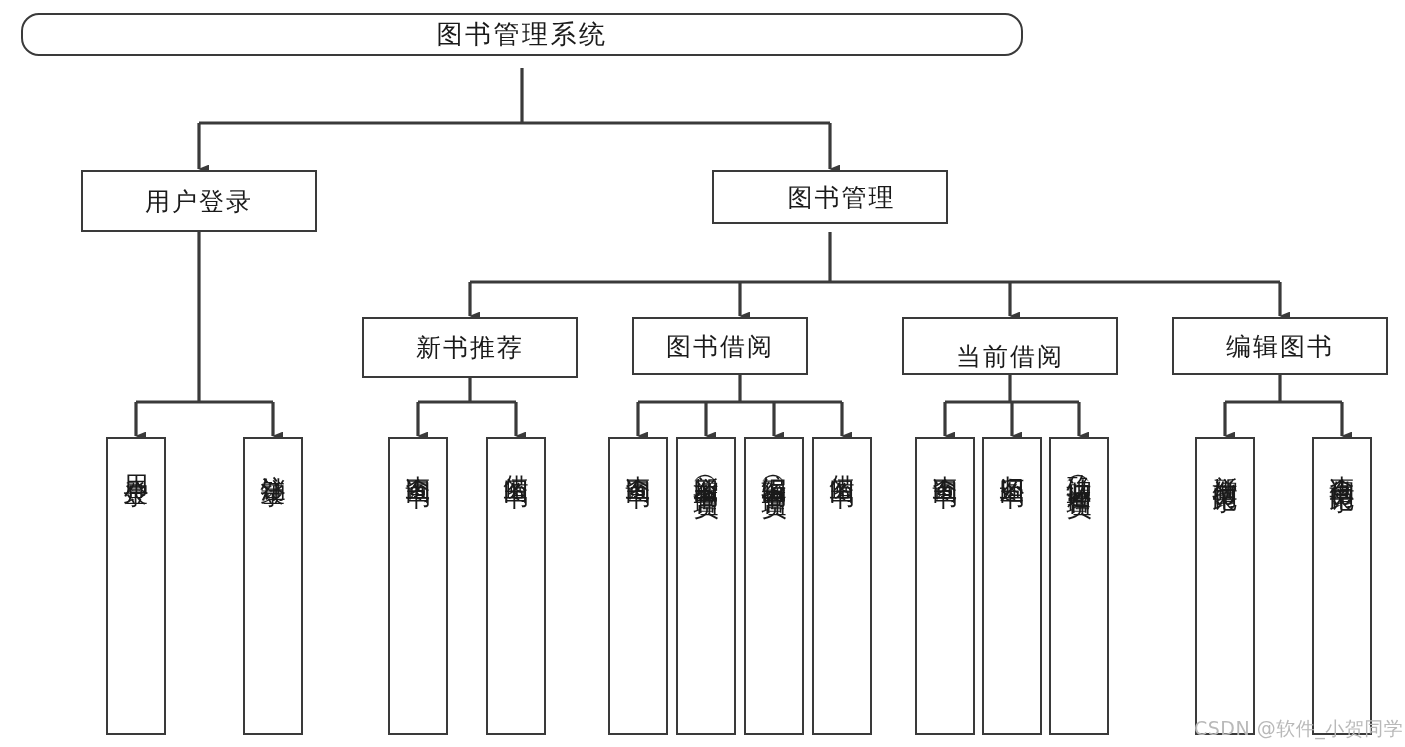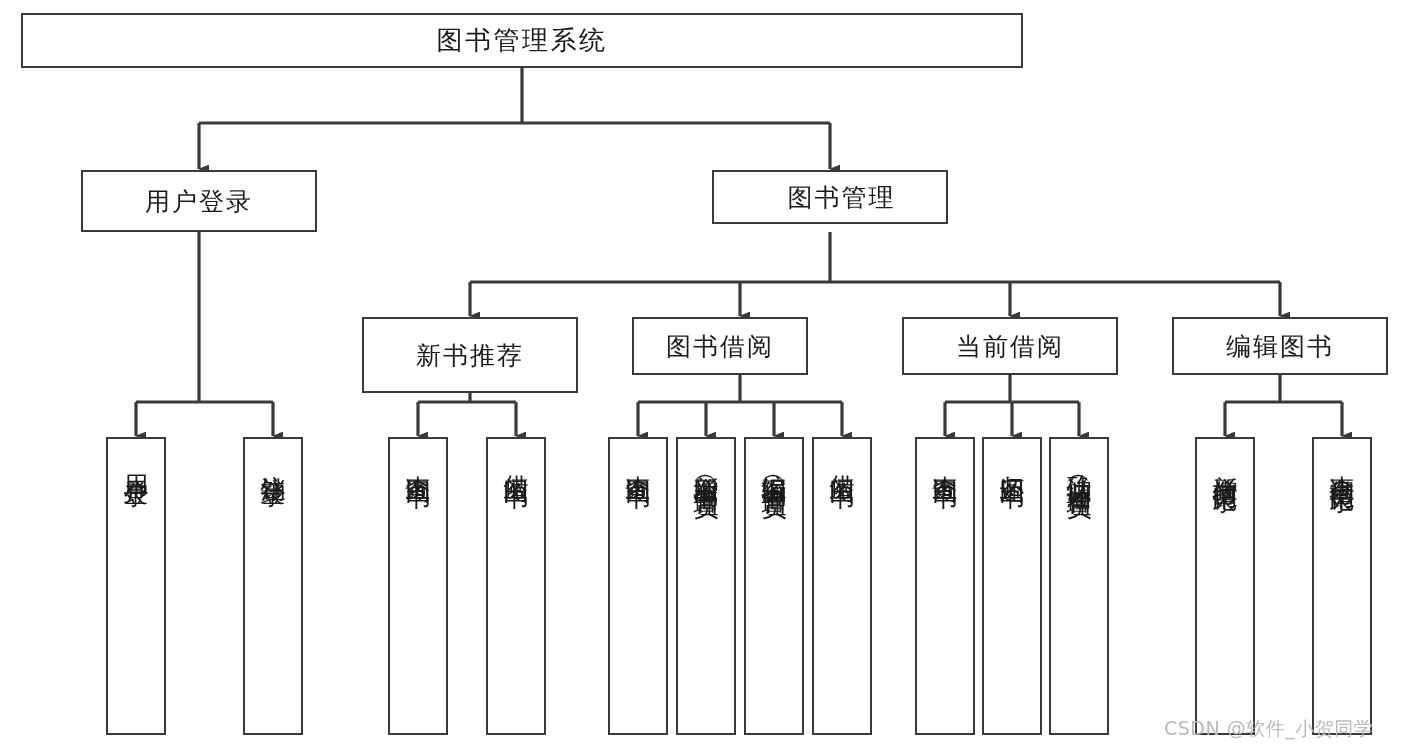--- a/index.html
+++ b/index.html
@@ -117,36 +117,36 @@
         <path d="M 1012 402 L 1012 436" marker-end="url(#arrowhead)"></path>
         <path d="M 1079 402 L 1079 436" marker-end="url(#arrowhead)"></path>
         <path d="M 1280 375 L 1280 402"></path>
         <path d="M 1225 402 L 1342 402"></path>
         <path d="M 1225 402 L 1225 436" marker-end="url(#arrowhead)"></path>
         <path d="M 1342 402 L 1342 436" marker-end="url(#arrowhead)"></path>
       </g>
   </svg>
 
   <div id="nodes-layer">
-      <div class="node horiz root" style="left: 21px; top: 13px; width: 1002px; height: 55px;">
+      <div class="node horiz root" style="left: 21px; top: 13px; width: 1002px; height: 43px; border-radius: 18px;">
         <span class="node-label">图书管理系统</span>
       </div>
       <div class="node horiz" style="left: 81px; top: 170px; width: 236px; height: 62px;">
         <span class="node-label">用户登录</span>
       </div>
       <div class="node horiz" style="left: 712px; top: 170px; width: 236px; height: 54px; padding-left: 23px;">
         <span class="node-label">图书管理</span>
       </div>
-      <div class="node horiz" style="left: 362px; top: 317px; width: 216px; height: 76px;">
+      <div class="node horiz" style="left: 362px; top: 317px; width: 216px; height: 61px;">
         <span class="node-label">新书推荐</span>
       </div>
       <div class="node horiz" style="left: 632px; top: 317px; width: 176px; height: 58px;">
         <span class="node-label">图书借阅</span>
       </div>
-      <div class="node horiz" style="left: 902px; top: 317px; width: 216px; height: 58px;">
+      <div class="node horiz" style="left: 902px; top: 317px; width: 216px; height: 58px; align-items: flex-end;">
         <span class="node-label">当前借阅</span>
       </div>
       <div class="node horiz" style="left: 1172px; top: 317px; width: 216px; height: 58px;">
         <span class="node-label">编辑图书</span>
       </div>
       <div class="node vert" style="left: 106px; top: 437px; width: 60px; height: 298px;">
         <span class="node-label">用户登录</span>
       </div>
       <div class="node vert" style="left: 243px; top: 437px; width: 60px; height: 298px;">
         <span class="node-label">注销登录</span>
@@ -179,15 +179,15 @@
         <span class="node-label">确认归还（管理员）</span>
       </div>
       <div class="node vert" style="left: 1195px; top: 437px; width: 60px; height: 298px;">
         <span class="node-label">新增借阅记录</span>
       </div>
       <div class="node vert" style="left: 1312px; top: 437px; width: 60px; height: 298px;">
         <span class="node-label">查询借阅记录</span>
       </div>
     </div>
 
-  <div class="watermark" style="left: 1164px; top: 716px; color: rgb(185, 185, 185);">CSDN @软件_小贺同学</div>
+  <div class="watermark" style="left: 1194px; top: 716px; color: rgb(185, 185, 185);">CSDN @软件_小贺同学</div>
 
 </div>
 
 </body></html>

